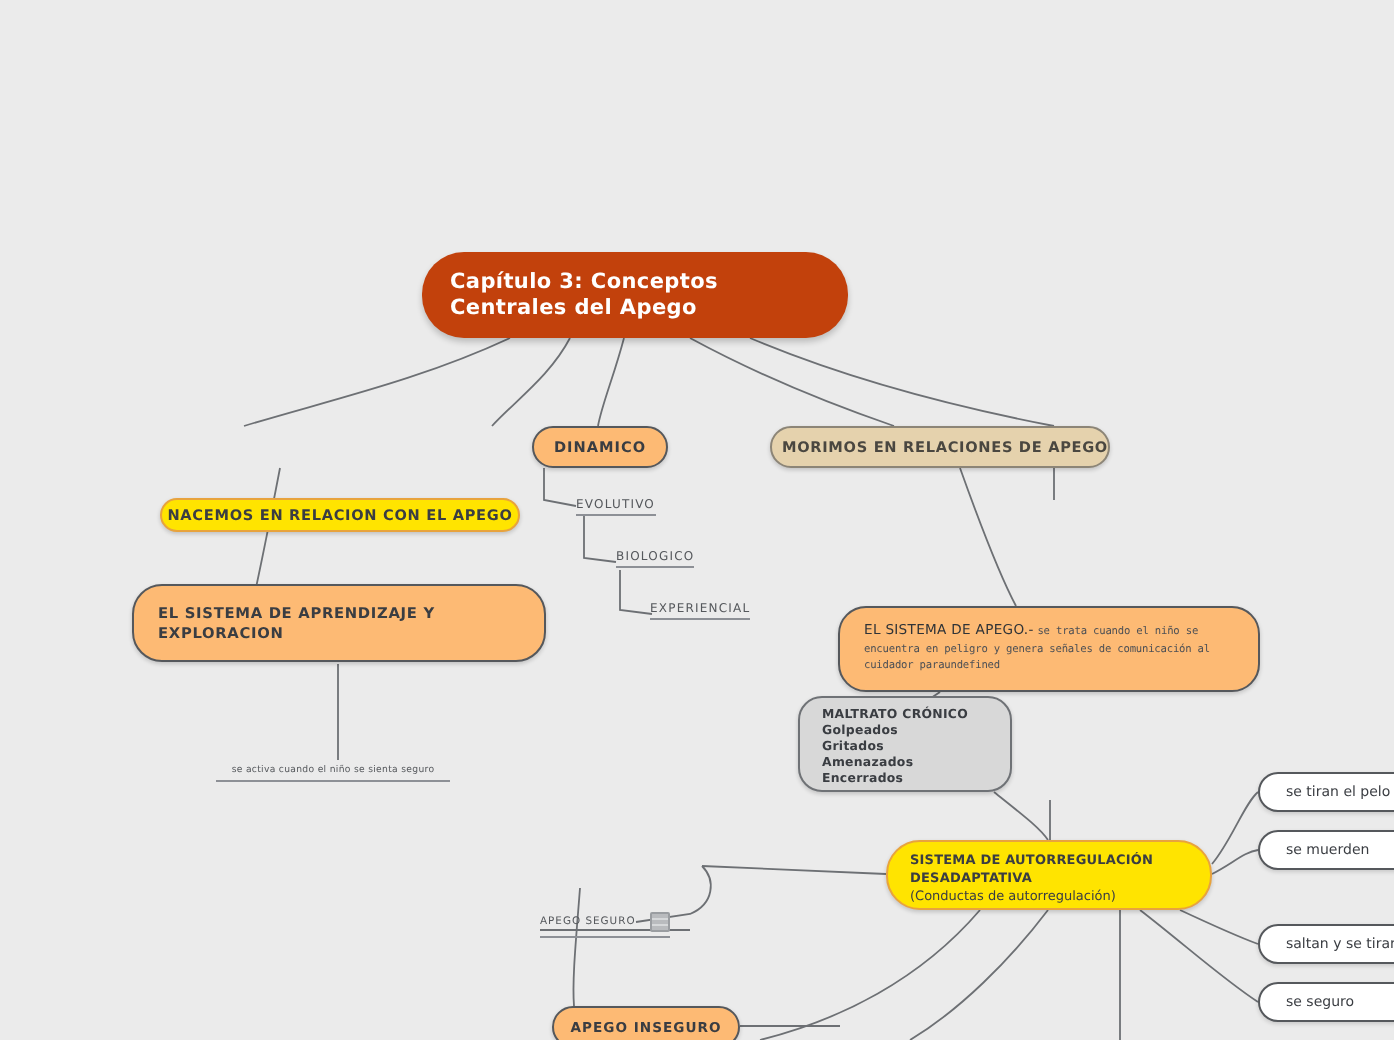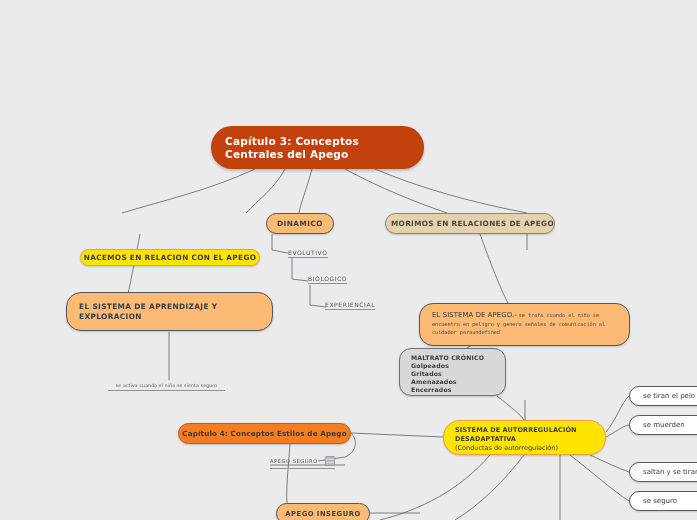--- a/index.html
+++ b/index.html
@@ -329,23 +329,20 @@
   <div class="node n-maltrato">
     <div class="inner">
       <div>MALTRATO CRÓNICO</div>
       <div>Golpeados</div>
       <div>Gritados</div>
       <div>Amenazados</div>
       <div>Encerrados</div>
     </div>
   </div>
 
-  <div class="node n-cap4">
-    <span>Capítulo 4: Conceptos Estilos de Apego</span>
-  </div>
 
   <div class="node n-autorreg">
     <div class="inner">
       <b>SISTEMA DE AUTORREGULACIÓN</b><br>
       <b>DESADAPTATIVA</b><br>
       <span>(Conductas de autorregulación)</span>
     </div>
   </div>
 
   <div class="tag-seguro">

